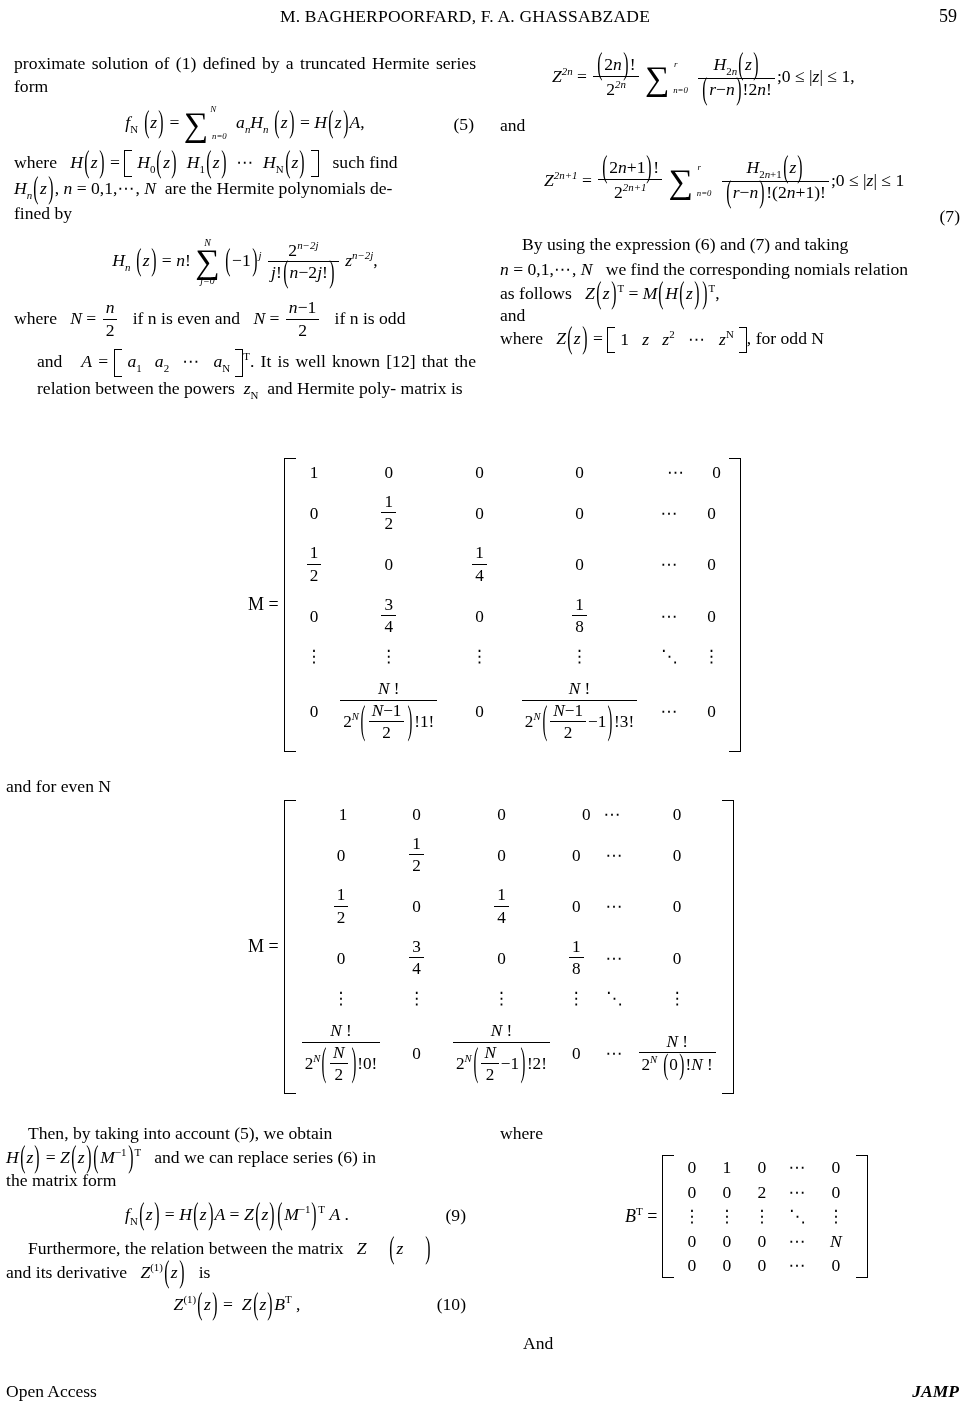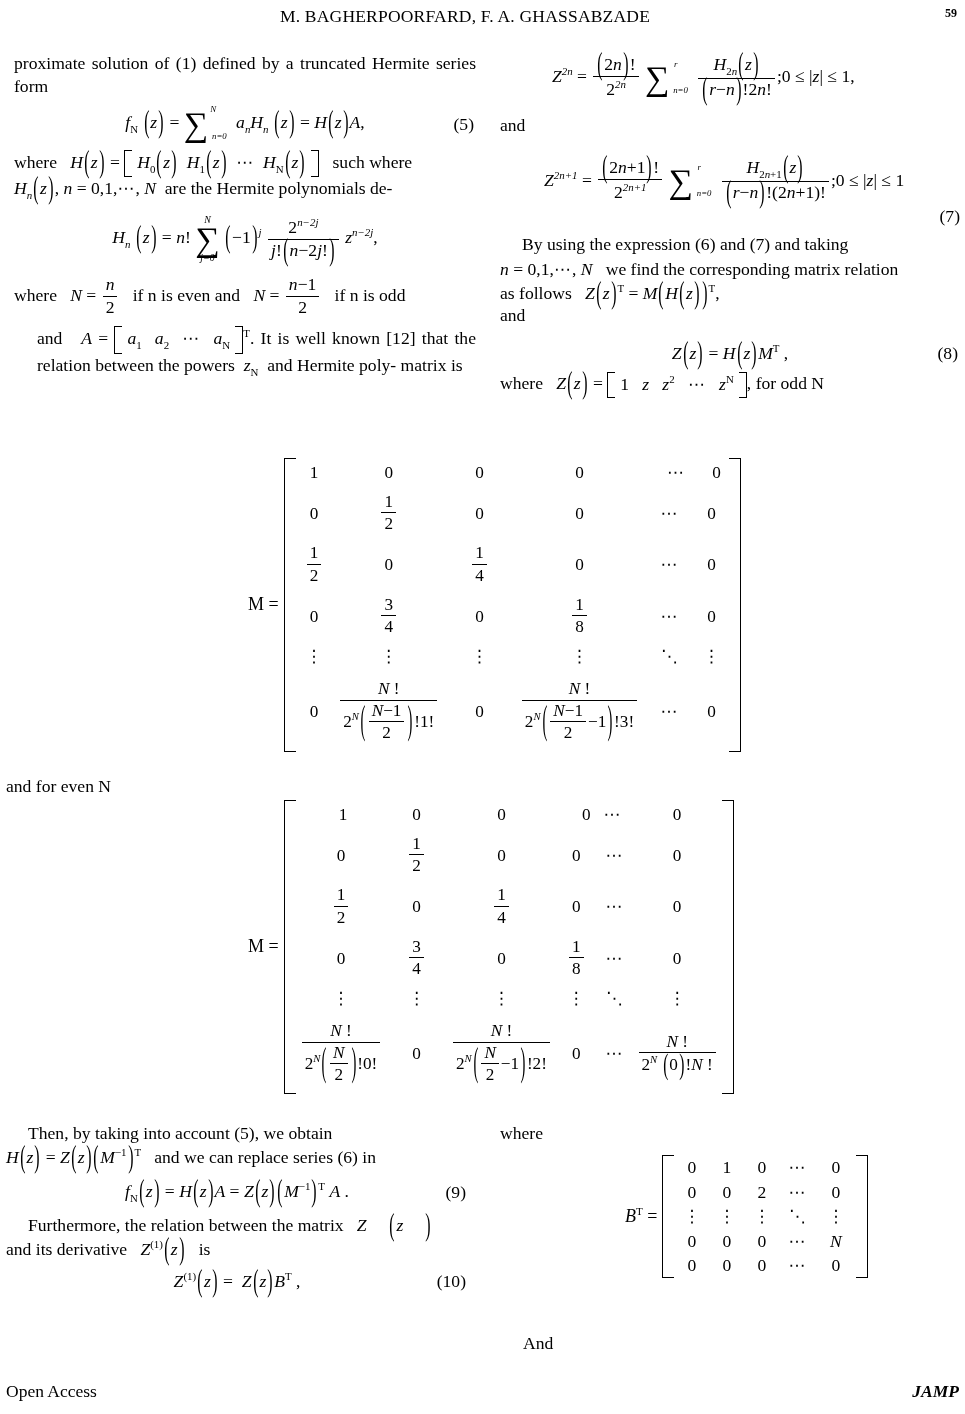--- a/index.html
+++ b/index.html
@@ -30,22 +30,21 @@
     width: 930px;
     text-align: center;
     font-size: 17.5px;
     letter-spacing: .2px;
     white-space: nowrap;
   }
   .runhead-page {
     position: absolute;
     right: 8px;
     top: 0;
-    font-size: 12px;
-    font-weight: bold;
+    font-size: 18px;
   }
 
   
   .col-left  { position: absolute; left: 14px;   top: 52px; width: 462px; }
   .col-right { position: absolute; left: 500px; top: 52px; width: 460px; }
 
   p.body {
     margin: 0 0 2px 0;
     font-size: 17.6px;
     line-height: 1.30;
@@ -224,26 +223,27 @@
   </div>
 
   <p class="body tight">
     <span>where</span>&nbsp;&nbsp;
     <span class="math">
       <span class="mi">H</span><span class="tallp2">(</span><span class="mi">z</span><span class="tallp2">)</span><span class="mo"> = </span><span class="rowbr">
           <span class="bk l"></span>
           <span class="inner"><span class="mi">H</span><sub class="smn">0</sub><span class="tallp2">(</span><span class="mi">z</span><span class="tallp2">)</span>&nbsp;&nbsp;<span class="mi">H</span><sub class="smn">1</sub><span class="tallp2">(</span><span class="mi">z</span><span class="tallp2">)</span>&nbsp;&nbsp;<span class="cdots">⋯</span>&nbsp;&nbsp;<span class="mi">H</span><sub class="smn">N</sub><span class="tallp2">(</span><span class="mi">z</span><span class="tallp2">)</span></span>
           <span class="bk r"></span>
         </span>
-    </span>&nbsp;&nbsp;<span>such where</span>
+    </span>&nbsp;&nbsp;<span>such find</span>
   </p>
   <p class="body tight">
     <span class="math"><span class="mi">H</span><sub class="sm">n</sub><span class="tallp2">(</span><span class="mi">z</span><span class="tallp2">)</span><span class="mo">,&nbsp;</span><span class="mi">n</span><span class="mo"> = 0,1,</span><span class="cdots">⋯</span><span class="mo">,&nbsp;</span><span class="mi">N</span></span>&nbsp;
     <span>are the Hermite polynomials de-</span>
   </p>
+  <p class="body tight">fined by</p>
 
   <div class="disp" style="margin-top:13px;margin-bottom:13px;">
     <span class="math">
       <span class="mi">H</span><sub class="sm">n</sub>
       <span class="tallp2">(</span><span class="mi">z</span><span class="tallp2">)</span>
       <span class="mo"> = </span><span class="mi">n</span><span class="mo">!</span>
       <span class="bigsum"><span class="lim-top">N</span><span class="sg">∑</span><span class="lim-bot">j=0</span></span>
       <span class="tallp2">(</span><span class="mo">−1</span><span class="tallp2">)</span><sup class="sm">j</sup>
       <span class="frac">
         <span class="num"><span class="mn">2</span><sup class="sm">n−2j</sup></span>
@@ -311,34 +311,28 @@
       </span><span class="mo">;0 ≤ |</span><span class="mi">z</span><span class="mo">| ≤ 1</span>
     </span>
     <span class="eqno below">(7)</span>
   </div>
 
   <p class="body indent" style="margin-top:6px;">
     <span>By using the expression (6) and (7) and taking</span>
   </p>
   <p class="body tight">
     <span class="math"><span class="mi">n</span><span class="mo"> = 0,1,</span><span class="cdots">⋯</span><span class="mo">,&nbsp;</span><span class="mi">N</span></span>&nbsp;&nbsp;
-    <span>we find the corresponding matrix relation</span>
+    <span>we find the corresponding nomials relation</span>
   </p>
   <p class="body tight">
     <span>as follows</span>&nbsp;&nbsp;
     <span class="math"><span class="mi">Z</span><span class="tallp2">(</span><span class="mi">z</span><span class="tallp2">)</span><sup class="smn">T</sup><span class="mo"> = </span><span class="mi">M</span><span class="tallp2">(</span><span class="mi">H</span><span class="tallp2">(</span><span class="mi">z</span><span class="tallp2">)</span><span class="tallp2">)</span><sup class="smn">T</sup><span class="mo">,</span></span>
   </p>
   <p class="body tight">and</p>
 
-  <div class="disp" style="margin-top:15px;margin-bottom:8px;">
-    <span class="math">
-      <span class="mi">Z</span><span class="tallp2">(</span><span class="mi">z</span><span class="tallp2">)</span><span class="mo"> = </span><span class="mi">H</span><span class="tallp2">(</span><span class="mi">z</span><span class="tallp2">)</span><span class="mi">M</span><sup class="smn">T</sup><span class="mo"> ,</span>
-    </span>
-    <span class="eqno">(8)</span>
-  </div>
 
   <p class="body tight">
     <span>where</span>&nbsp;&nbsp;
     <span class="math"><span class="mi">Z</span><span class="tallp2">(</span><span class="mi">z</span><span class="tallp2">)</span><span class="mo"> = </span><span class="rowbr">
           <span class="bk l"></span>
           <span class="inner"><span class="mn">1</span>&nbsp;&nbsp;&nbsp;<span class="mi">z</span>&nbsp;&nbsp;&nbsp;<span class="mi">z</span><sup class="smn">2</sup>&nbsp;&nbsp;&nbsp;<span class="cdots">⋯</span>&nbsp;&nbsp;&nbsp;<span class="mi">z</span><sup class="smn">N</sup></span>
           <span class="bk r"></span>
         </span></span><span>, for odd N</span>
   </p>
 </div>
@@ -491,20 +485,21 @@
 </div>
 
 <div style="position:absolute;left:6px;top:1122px;width:462px;">
   <p class="body indent tight">
     <span>Then, by taking into account (5), we obtain</span>
   </p>
   <p class="body tight">
     <span class="math"><span class="mi">H</span><span class="tallp2">(</span><span class="mi">z</span><span class="tallp2">)</span><span class="mo"> = </span><span class="mi">Z</span><span class="tallp2">(</span><span class="mi">z</span><span class="tallp2">)</span><span class="tallp2">(</span><span class="mi">M</span><sup class="smn">−1</sup><span class="tallp2">)</span><sup class="smn">T</sup></span>&nbsp;&nbsp;
     <span>and we can replace series (6) in</span>
   </p>
+  <p class="body tight">the matrix form</p>
 
   <div class="disp" style="margin-top:12px;margin-bottom:10px;">
     <span class="math">
       <span class="mi">f</span><sub class="smn">N</sub><span class="tallp2">(</span><span class="mi">z</span><span class="tallp2">)</span><span class="mo"> = </span><span class="mi">H</span><span class="tallp2">(</span><span class="mi">z</span><span class="tallp2">)</span><span class="mi">A</span><span class="mo"> = </span><span class="mi">Z</span><span class="tallp2">(</span><span class="mi">z</span><span class="tallp2">)</span><span class="tallp2">(</span><span class="mi">M</span><sup class="smn">−1</sup><span class="tallp2">)</span><sup class="smn">T</sup><span class="mo"> </span><span class="mi">A</span><span class="mo"> .</span>
     </span>
     <span class="eqno">(9)</span>
   </div>
 
   <p class="body indent tight" style="margin-top:8px;">
     <span>Furthermore, the relation between the matrix</span>&nbsp;&nbsp;

